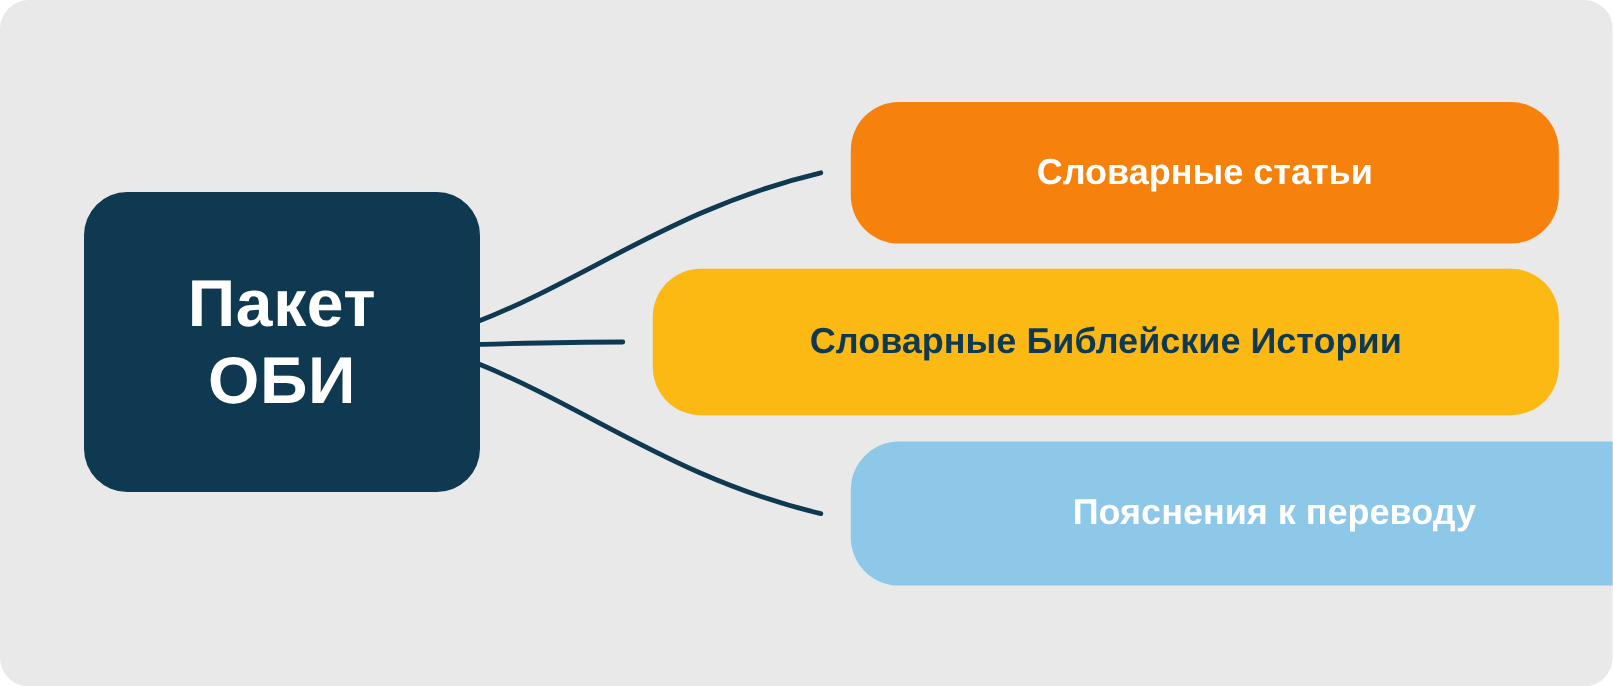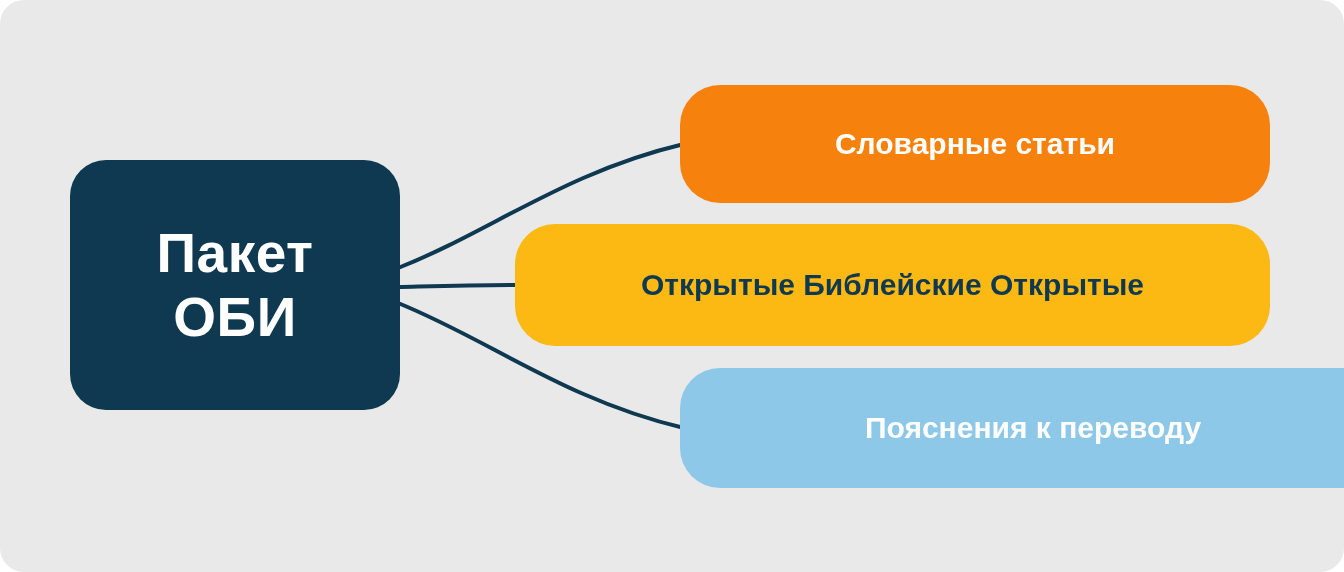--- a/index.html
+++ b/index.html
@@ -42,20 +42,21 @@
     border-radius: 36px;
     font-size: 55px;
     font-weight: 700;
     letter-spacing: 0.5px;
   }
   .child-node {
     height: 118px;
     border-radius: 40px;
     font-size: 30px;
     font-weight: 700;
+    margin-left: 29px;
   }
   .child-node-1 {
     left: 680px;
     top: 85px;
     width: 590px;
   }
   .child-node-2 {
     left: 515px;
     top: 224px;
     width: 755px;
@@ -84,20 +85,20 @@
 
   <div class="node root-node" style="background: rgb(14, 57, 80); color: rgb(255, 255, 255);">
     <span class="node-label">Пакет ОБИ</span>
   </div>
 
   <div class="node child-node child-node-1" style="background: rgb(246, 130, 13); color: rgb(255, 255, 255);">
     <span class="node-label">Словарные статьи</span>
   </div>
 
   <div class="node child-node child-node-2" style="background: rgb(252, 184, 19); color: rgb(14, 57, 80);">
-    <span class="node-label">Открытые Библейские Открытые</span>
+    <span class="node-label">Словарные Библейские Истории</span>
   </div>
 
   <div class="node child-node child-node-3" style="background: rgb(142, 200, 232); color: rgb(255, 255, 255);">
     <span class="node-label">Пояснения к переводу</span>
   </div>
 
 </div>
 
 </body></html>

